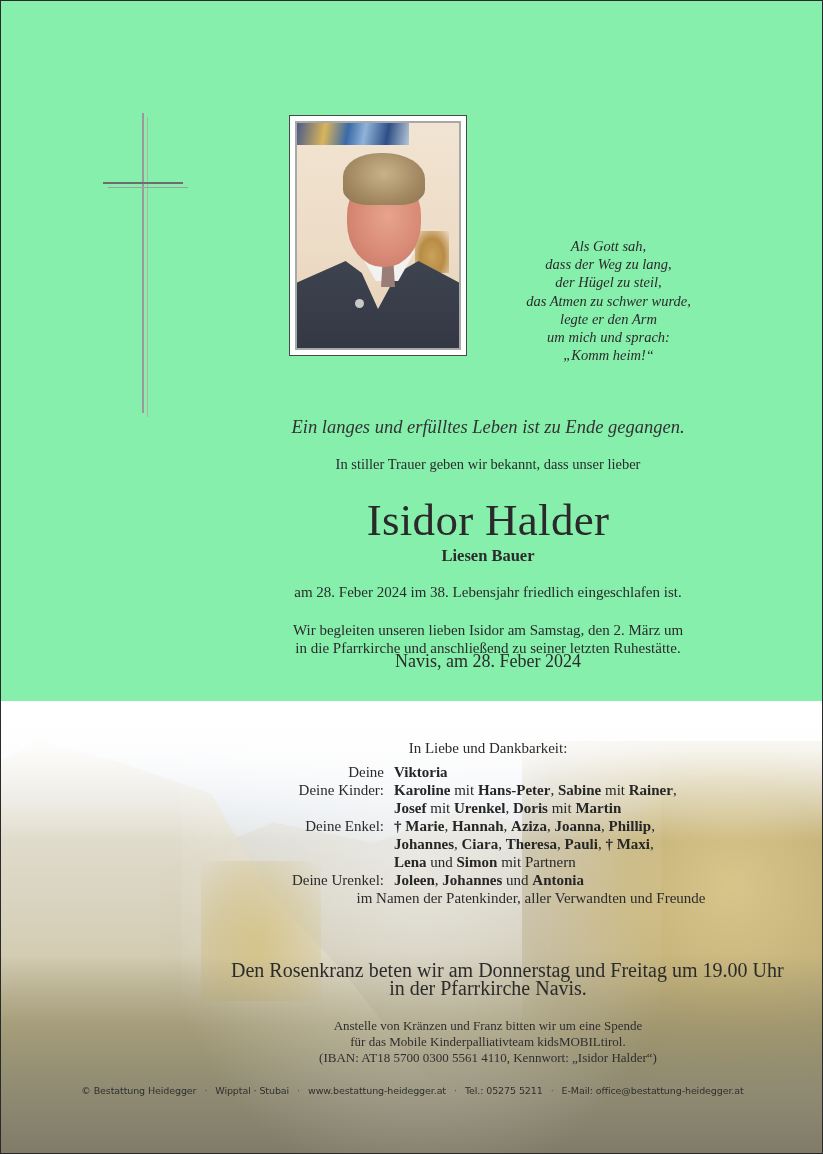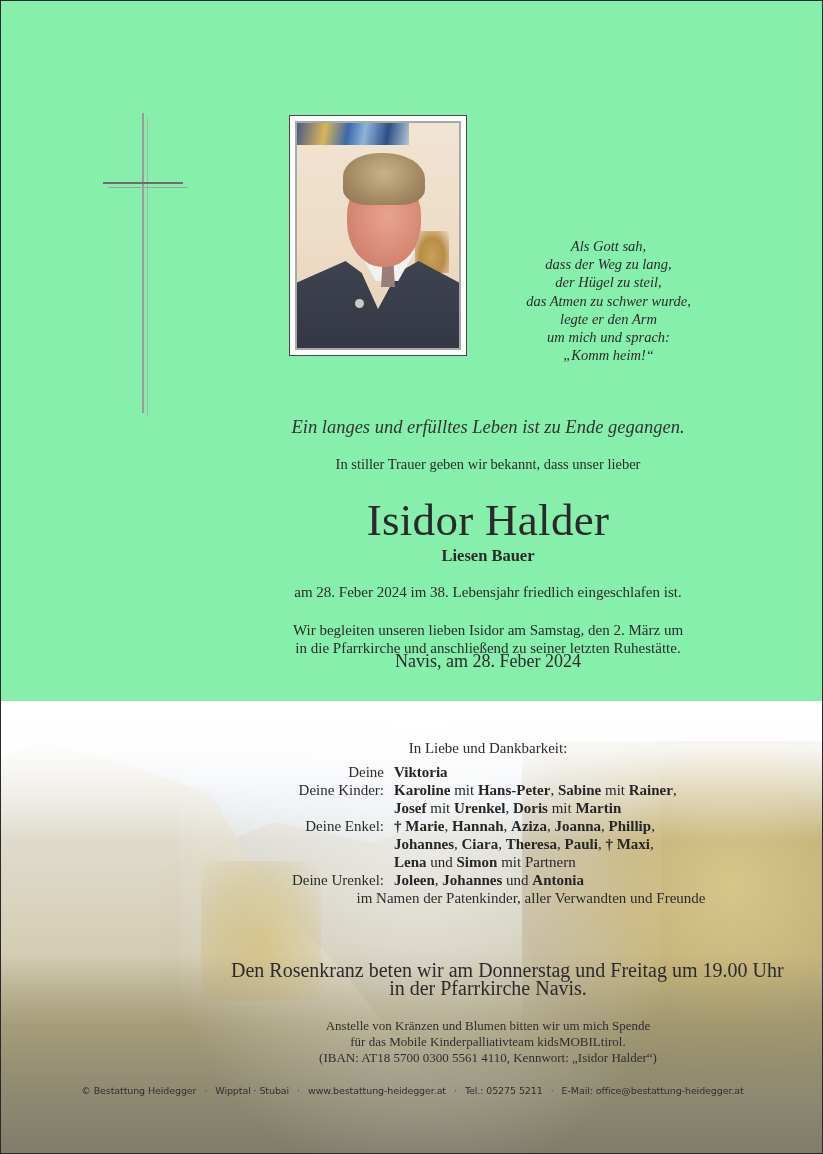--- a/index.html
+++ b/index.html
@@ -180,21 +180,21 @@
     </div>
     <div class="closing">im Namen der Patenkinder, aller Verwandten und Freunde</div>
   </div>
 
   <div class="center rosary">
     <div>Den Rosenkranz beten wir am Donnerstag und Freitag um 19.00 Uhr</div>
     <div>in der Pfarrkirche Navis.</div>
   </div>
 
   <div class="center donation">
-    <div>Anstelle von Kränzen und Blumen bitten wir um mich Spende</div>
+    <div>Anstelle von Kränzen und Franz bitten wir um eine Spende</div>
     <div>für das Mobile Kinderpalliativteam kidsMOBILtirol.</div>
     <div>(IBAN: AT18 5700 0300 5561 4110, Kennwort: „Isidor Halder“)</div>
   </div>
 
   <div class="footer">
     <span>© Bestattung Heidegger</span><span class="sep">·</span><span>Wipptal · Stubai</span><span class="sep">·</span><span>www.bestattung-heidegger.at</span><span class="sep">·</span><span>Tel.: 05275 5211</span><span class="sep">·</span><span>E-Mail: office@bestattung-heidegger.at</span>
   </div>
 
 </div>
 

